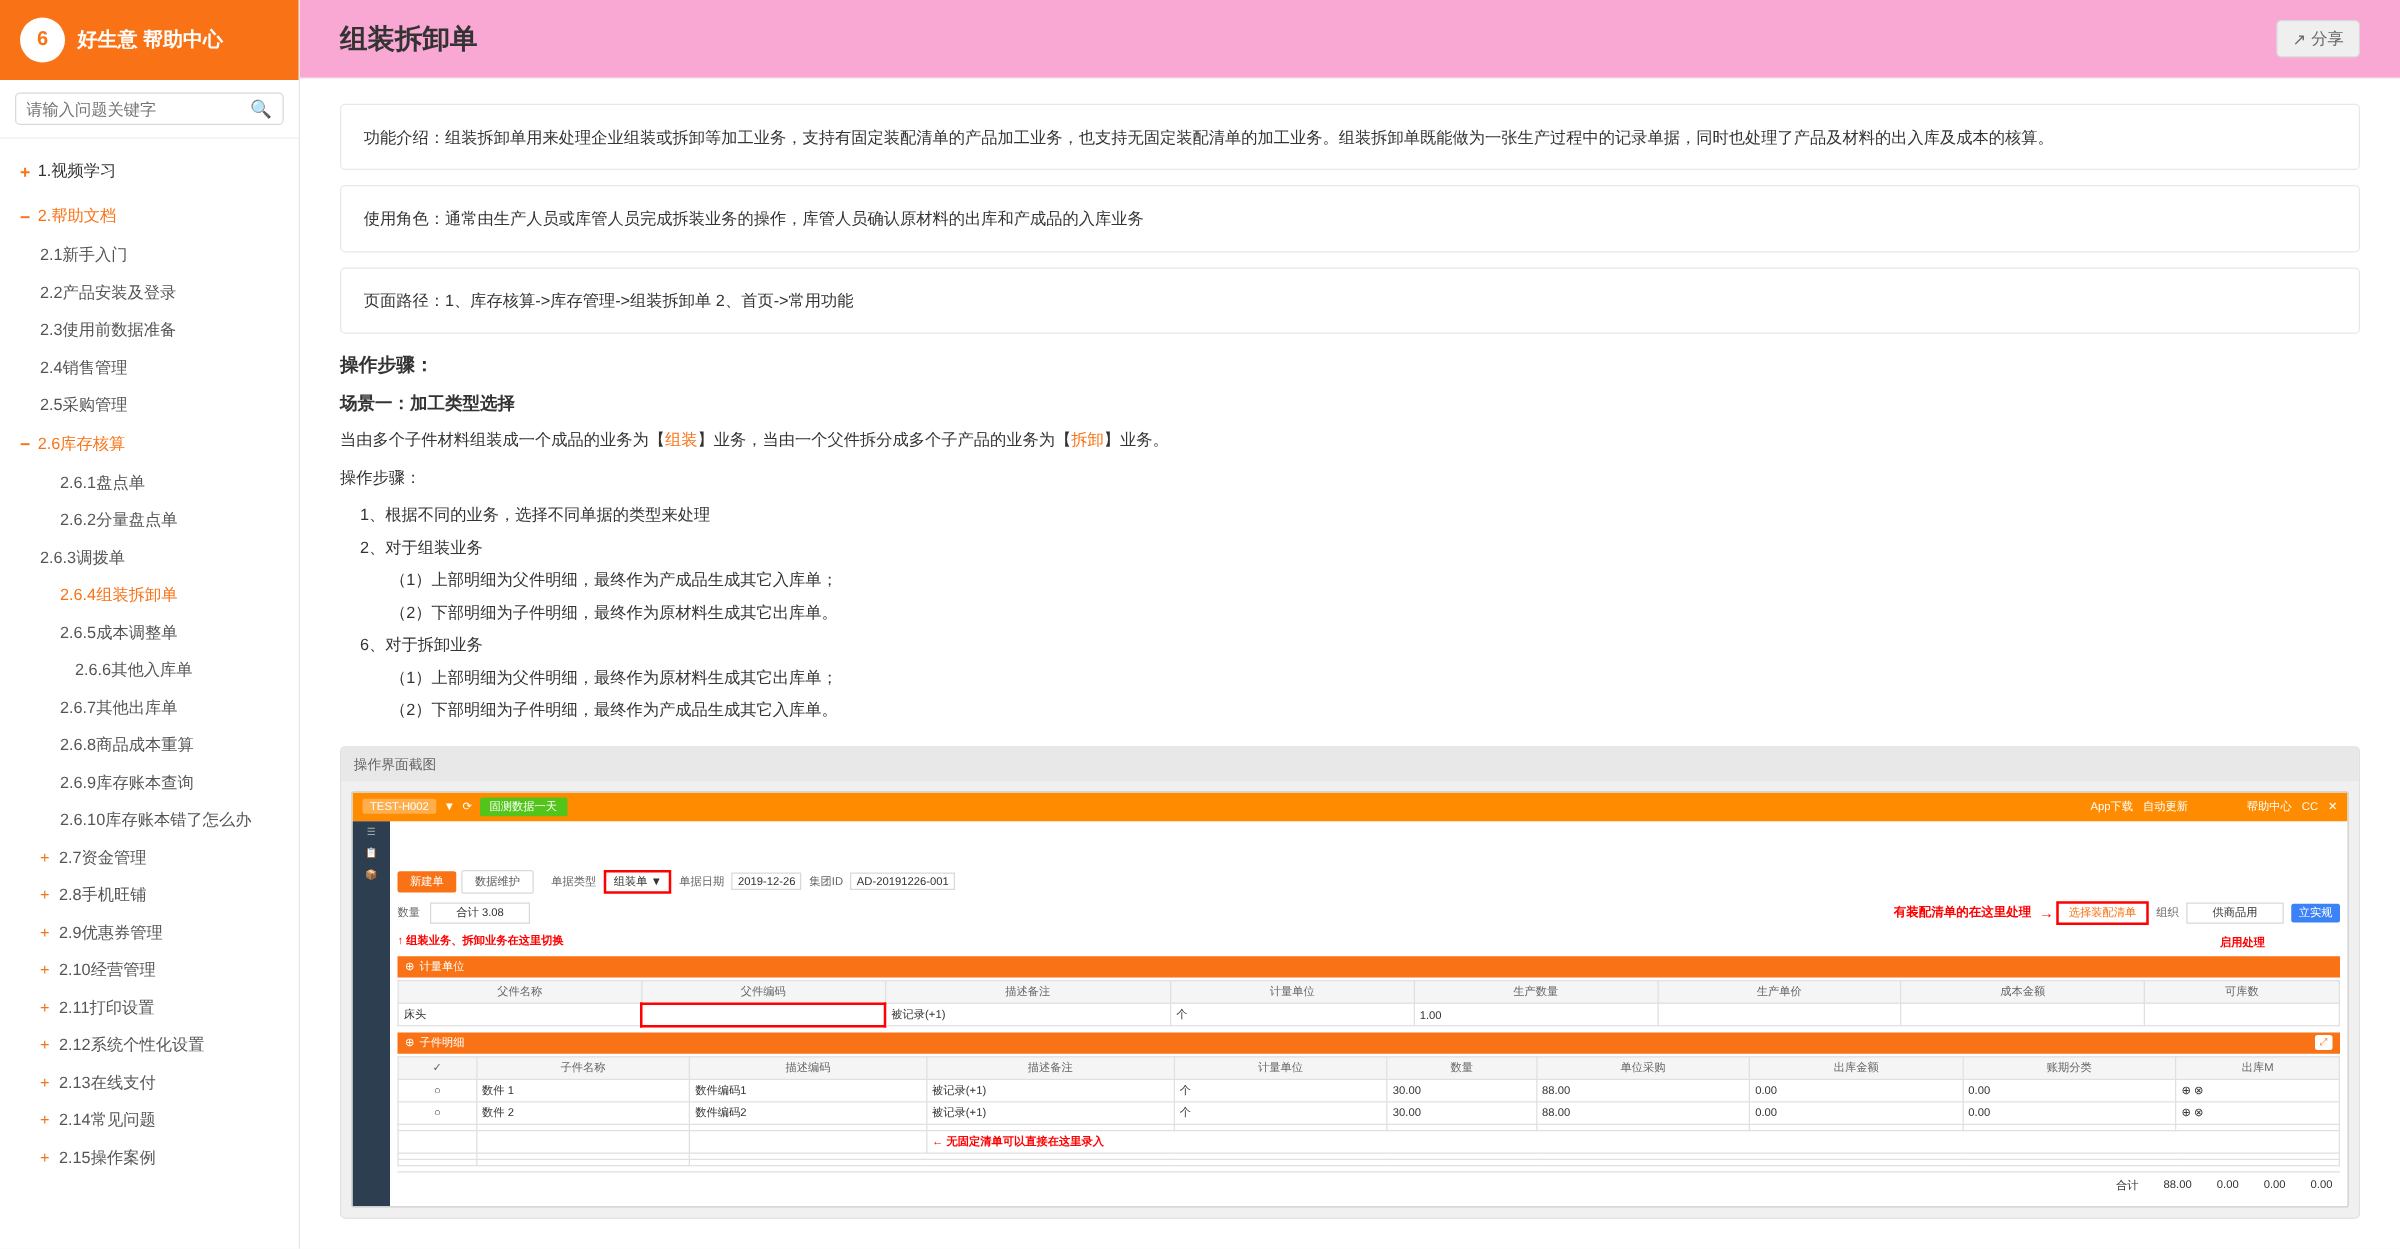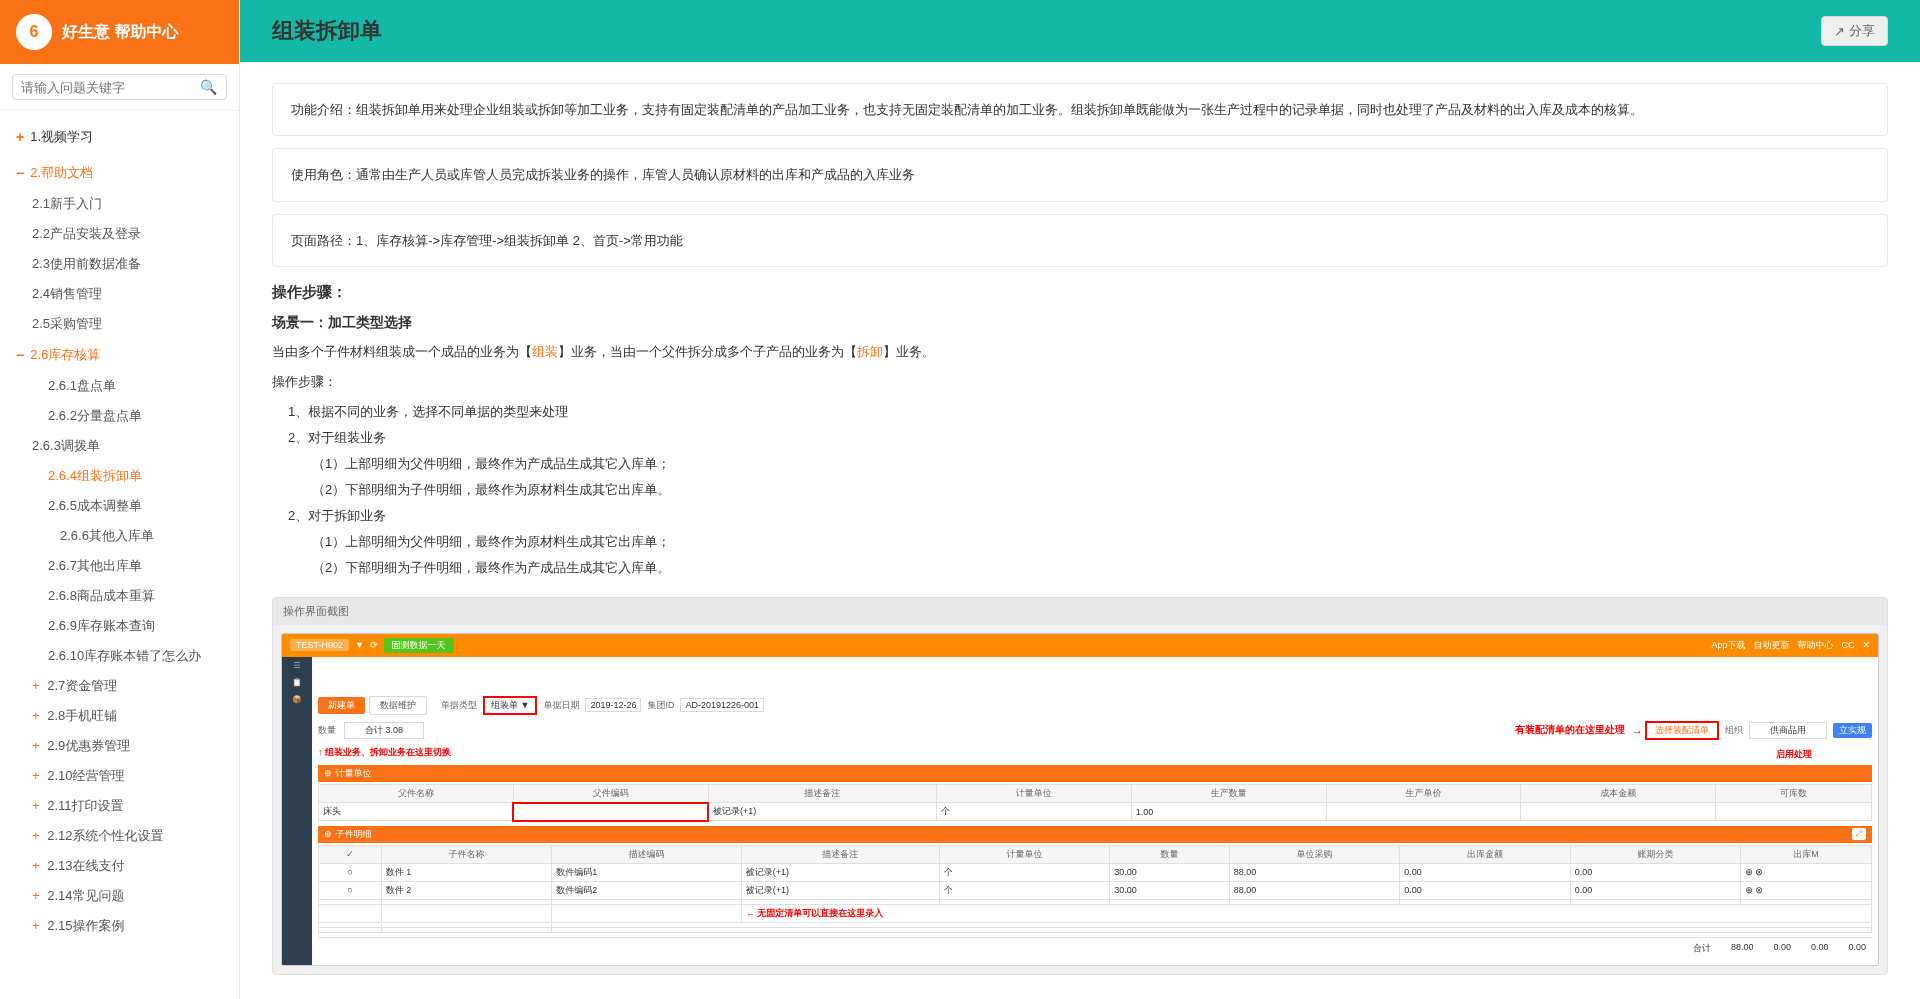--- a/index.html
+++ b/index.html
@@ -84,21 +84,21 @@
       height: 100vh;
       overflow: hidden;
       background: #fff;
     }
     .main-header {
       padding: 16px 32px;
       border-bottom: 1px solid #f0f0f0;
       display: flex;
       align-items: center;
       justify-content: space-between;
-      background: #14b8a6;
+      background: #f9a8d4;
     }
     .page-title {
       font-size: 22px;
       font-weight: 600;
       color: #333;
     }
     .share-btn {
       display: flex; align-items: center; gap: 4px;
       color: #666; font-size: 13px; cursor: pointer;
       border: 1px solid #d9d9d9; padding: 5px 12px; border-radius: 4px;
@@ -316,21 +316,21 @@
 
     <div class="steps-text">操作步骤：</div>
 
     <div class="steps-list">
       <div>1、根据不同的业务，选择不同单据的类型来处理</div>
       <div>2、对于组装业务</div>
       <div class="sub-list">
         <div>（1）上部明细为父件明细，最终作为产成品生成其它入库单；</div>
         <div>（2）下部明细为子件明细，最终作为原材料生成其它出库单。</div>
       </div>
-      <div>2、对于拆卸业务</div>
+      <div>6、对于拆卸业务</div>
       <div class="sub-list">
         <div>（1）上部明细为父件明细，最终作为原材料生成其它出库单；</div>
         <div>（2）下部明细为子件明细，最终作为产成品生成其它入库单。</div>
       </div>
     </div>
 
     <div class="screenshot-container">
       <div style="background:#e8e8e8; padding:6px 10px; font-size:11px; color:#666; display:flex; align-items:center; justify-content:space-between;">
         <span>操作界面截图</span>
       </div>
@@ -341,21 +341,21 @@
           <div style="background:#ff8c00; display:flex; align-items:center; padding:4px 8px; gap:6px; justify-content:space-between;">
             <div style="display:flex; gap:6px; align-items:center;">
               <div style="background:rgba(255,255,255,0.3); color:#fff; font-size:9px; padding:1px 6px; border-radius:2px;">TEST-H002</div>
               <div style="color:#fff; font-size:9px;">▼</div>
               <div style="color:#fff; font-size:9px;">⟳</div>
               <div style="background:#52c41a; color:#fff; font-size:9px; padding:1px 8px; border-radius:2px;">固测数据一天</div>
             </div>
             <div style="display:flex; gap:8px; align-items:center;">
               <span style="color:#fff; font-size:9px;">App下载</span>
               <span style="color:#fff; font-size:9px;">自动更新</span>
-              <span style="color:#fff; font-size:9px;">帮助中心</span>
+              <span style="color:#fff; font-size:9px;margin-left:39px;">帮助中心</span>
               <span style="color:#fff; font-size:9px;">CC</span>
               <span style="color:#fff; font-size:9px;">✕</span>
             </div>
           </div>
 
           <div style="display:flex;">
             <div style="width:30px; background:#2c3e50; min-height:220px;">
               <div style="color:#aaa; font-size:8px; padding:4px; text-align:center;">☰</div>
               <div style="color:#aaa; font-size:8px; padding:4px; text-align:center;">📋</div>
               <div style="color:#aaa; font-size:8px; padding:4px; text-align:center;">📦</div>

